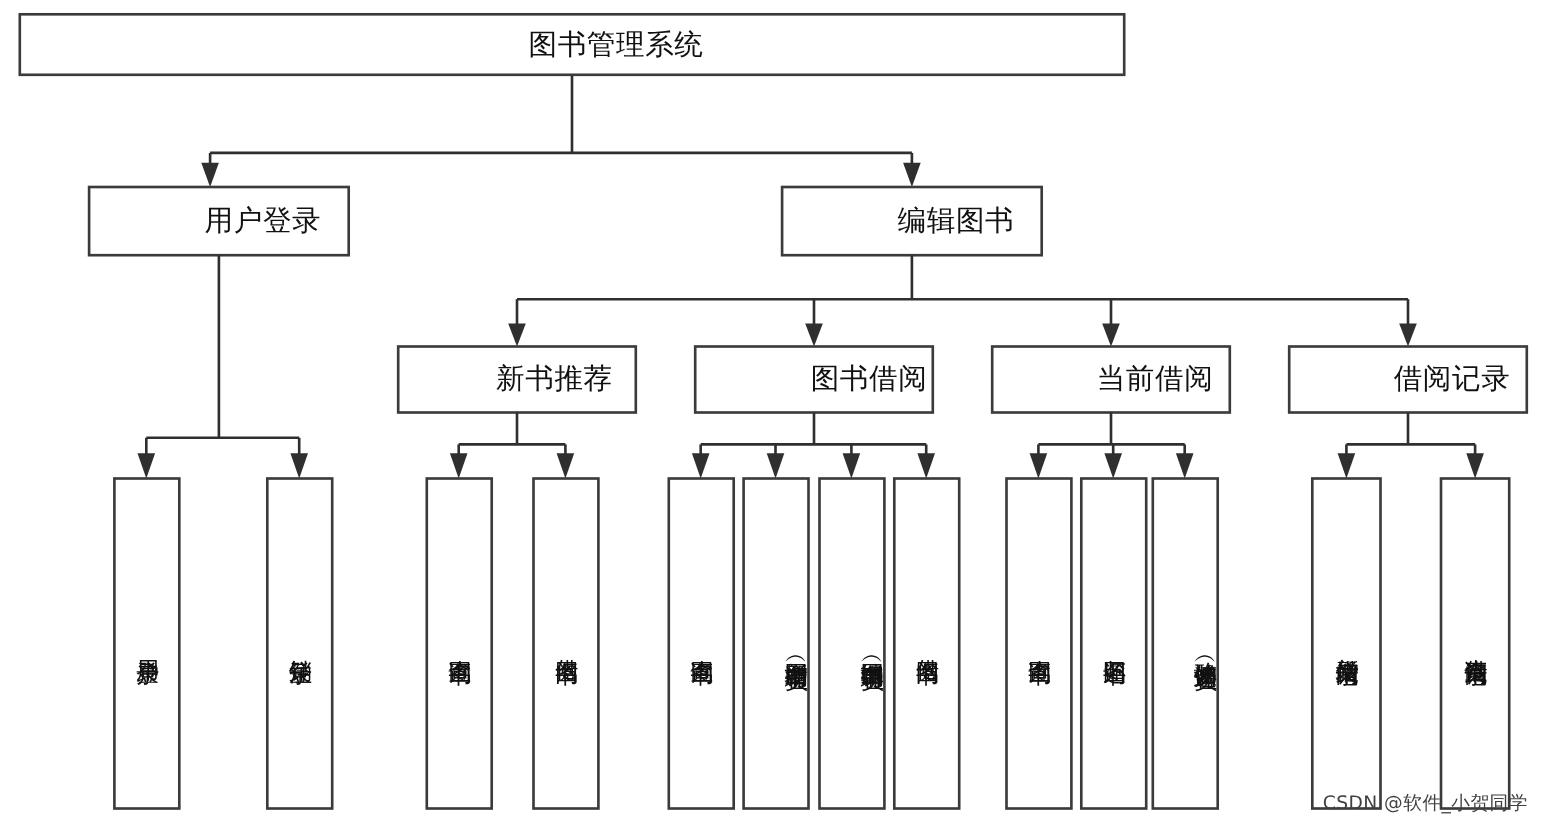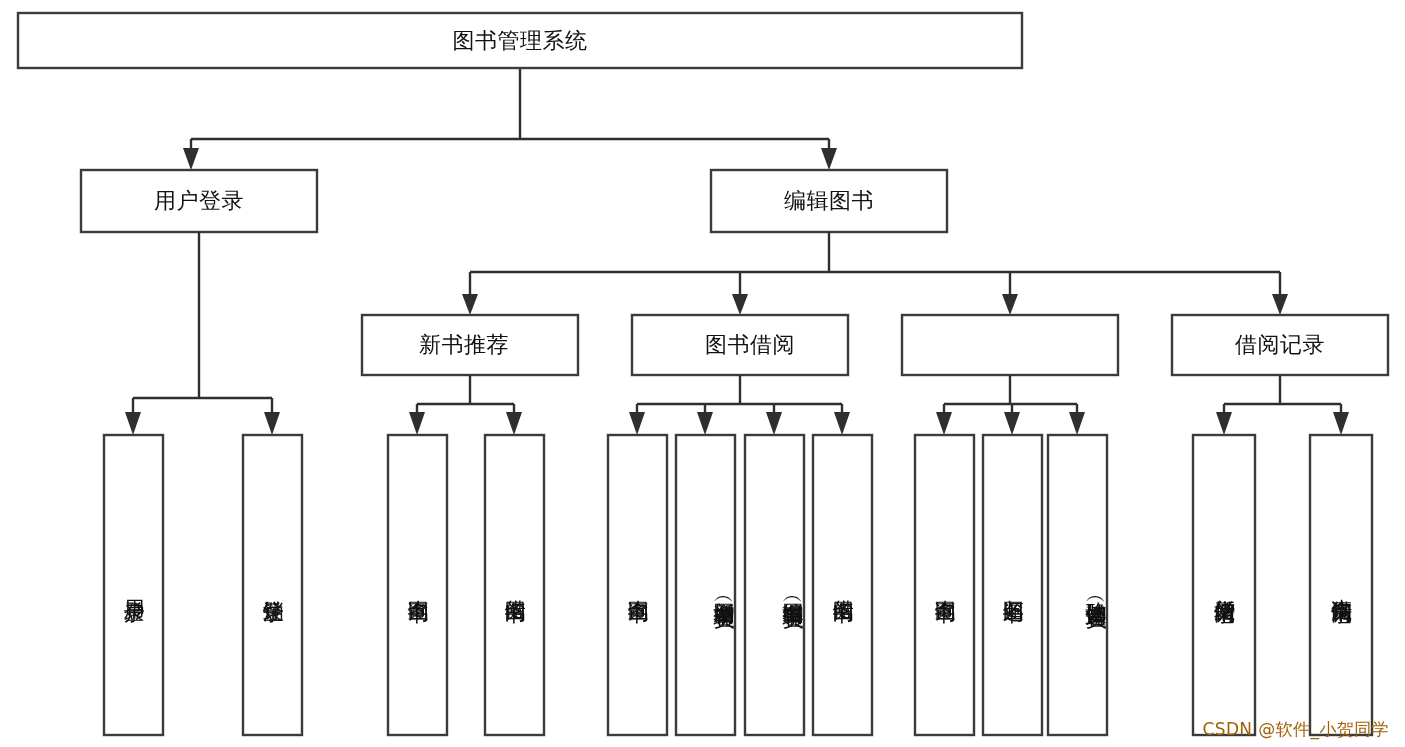--- a/index.html
+++ b/index.html
@@ -48,37 +48,38 @@
     display: flex;
     align-items: center;
     justify-content: center;
     color: #111111;
     text-align: center;
     line-height: 1.0;
     pointer-events: none;
     box-sizing: border-box;
   }
   .node-label.horiz {
-    font-size: 22px;
+    font-size: 26px;
     letter-spacing: 0.5px;
+    margin-left: 40px;
   }
   .node-label.vert {
     writing-mode: vertical-rl;
     text-orientation: upright;
     font-size: 21px;
     letter-spacing: 1px;
     line-height: 1.12;
     white-space: nowrap;
   }
   #watermark {
     position: absolute;
     right: 16px;
     bottom: 6px;
     font-size: 17px;
-    color: #a16207;
+    color: #404040;
     letter-spacing: 0.4px;
     font-family: "DejaVu Sans", "Liberation Sans", sans-serif;
     white-space: nowrap;
   }
 </style>
 </head>
 <body>
 
 <div id="diagram-root">
 
@@ -188,20 +189,21 @@
   <div class="node-label horiz" style="left:18px; top:13px; width:1004px; height:55px;">图书管理系统</div>
 
   <div class="node-label horiz" style="left:81px; top:170px; width:236px; height:62px;">用户登录</div>
 
   <div class="node-label horiz" style="left:711px; top:170px; width:236px; height:62px;">编辑图书</div>
 
   <div class="node-label horiz" style="left:362px; top:315px; width:204px; height:60px;">新书推荐</div>
 
   <div class="node-label horiz" style="left:632px; top:315px; width:216px; height:60px;padding-left:20px;">图书借阅</div>
 
+  <div class="node-label horiz" style="left:902px; top:315px; width:216px; height:60px;">当前借阅</div>
 
   <div class="node-label horiz" style="left:1172px; top:315px; width:216px; height:60px;border-radius:24px;">借阅记录</div>
 
   <div class="node-label vert" style="left:104px; top:435px; width:59px; height:300px;">用户登录</div>
 
   <div class="node-label vert" style="left:243px; top:435px; width:59px; height:300px;">注销登录</div>
 
   <div class="node-label vert" style="left:388px; top:435px; width:59px; height:300px;">查询图书</div>
 
   <div class="node-label vert" style="left:485px; top:435px; width:59px; height:300px;">借阅图书</div>

